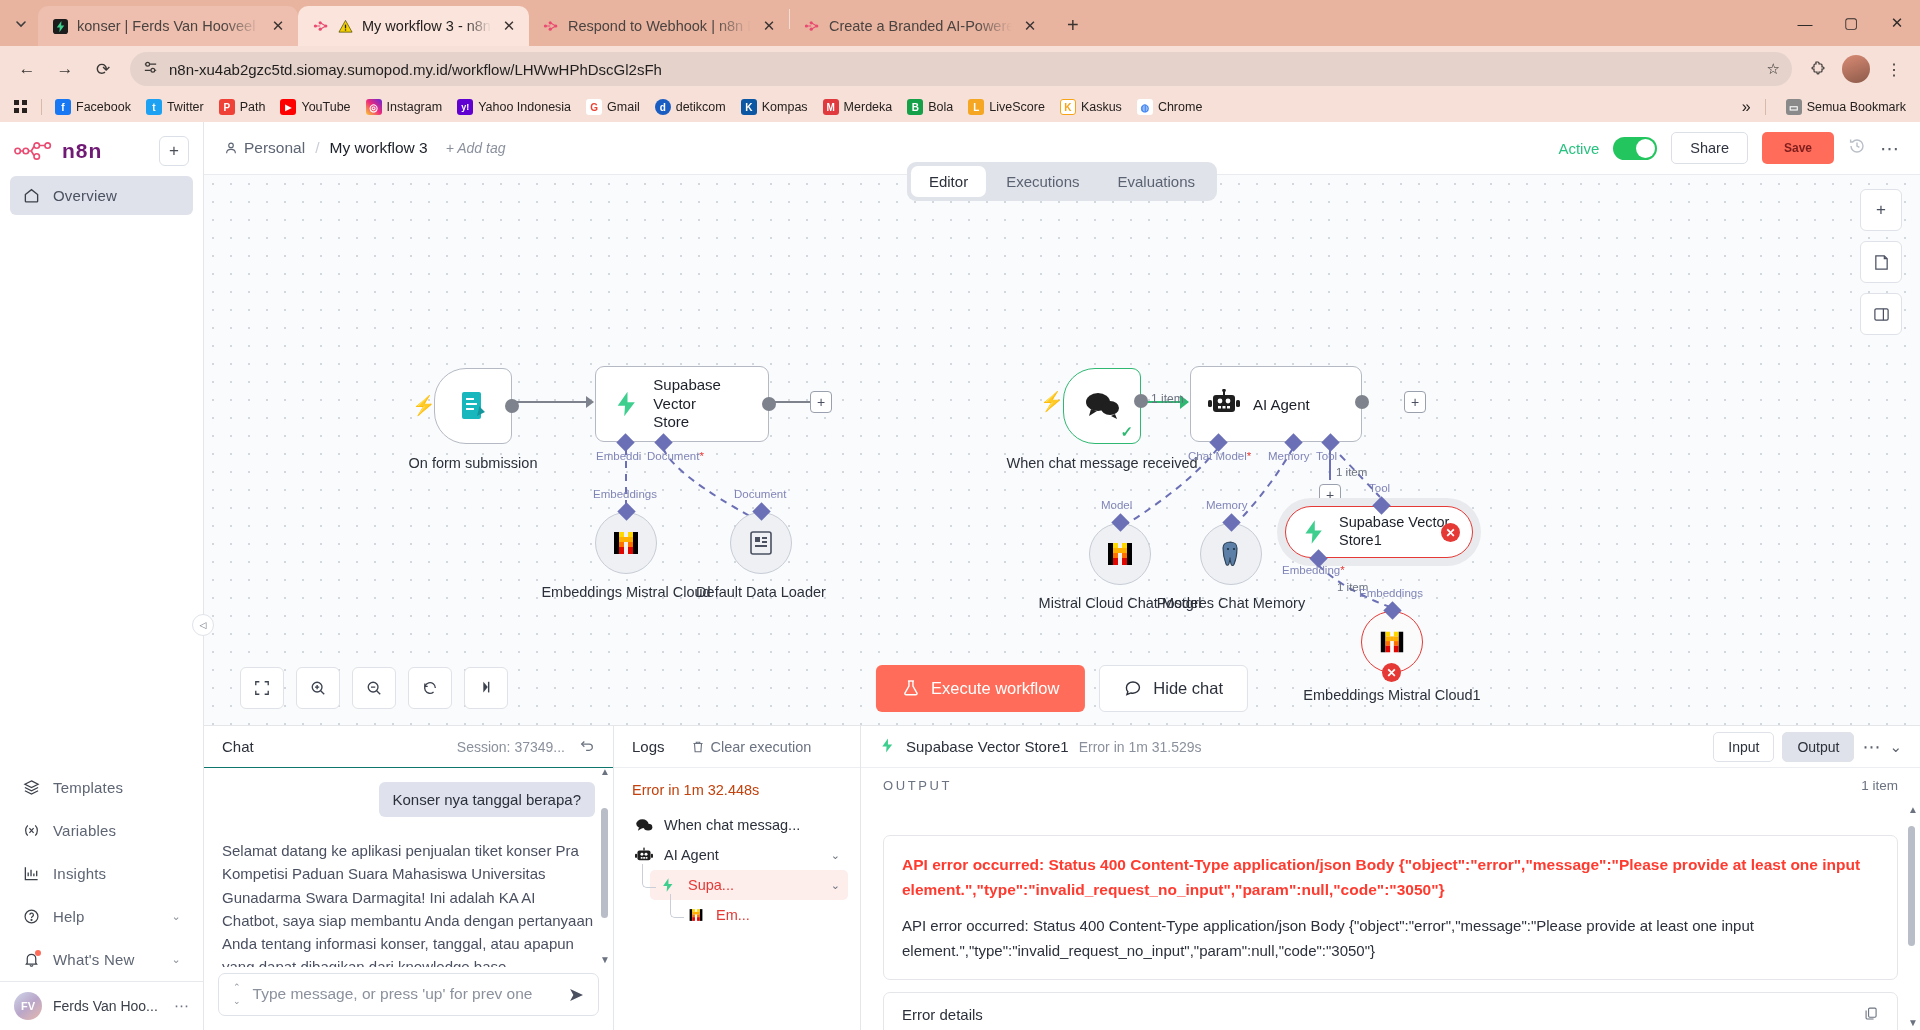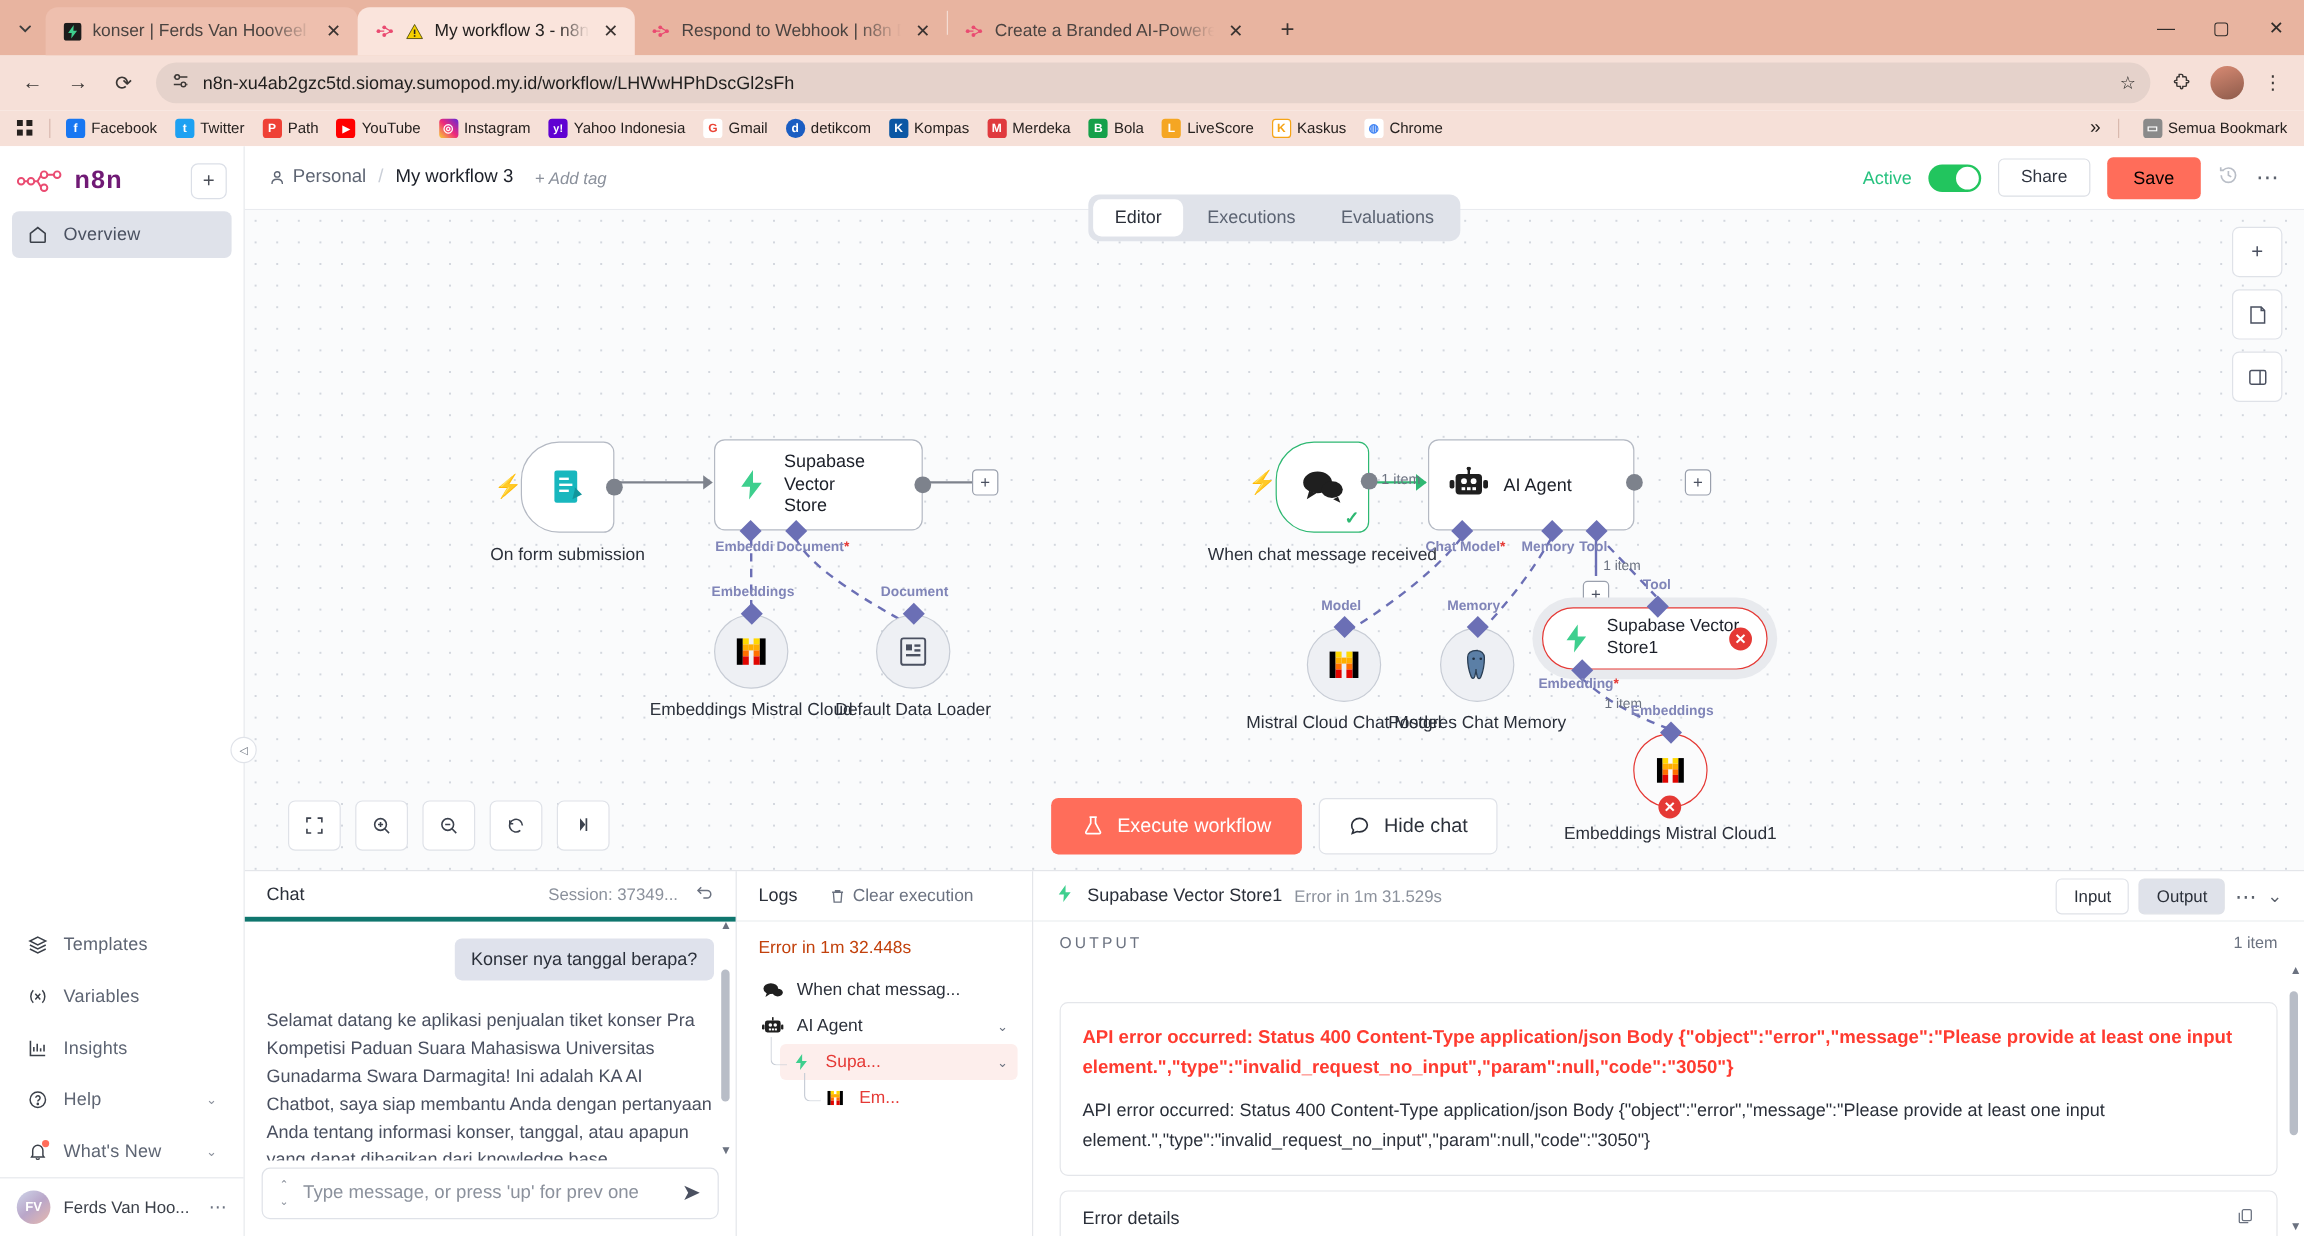--- a/index.html
+++ b/index.html
@@ -118,22 +118,22 @@
   .bc .slash { color: #c9ced7; }
   .bc .wfname { color: #1b1f28; font-weight: 500; }
   .addtag { color: #8b919c; font-size: 14px; margin-left: 8px; font-style: italic; }
   .hdr-right { margin-left: auto; display:flex; align-items:center; gap: 14px; }
   .active-lbl { color: #27c27f; font-size: 15px; }
   .toggle { width: 44px; height: 23px; border-radius: 12px; background: #22c55e; position: relative; }
   .toggle::after { content:''; position:absolute; right: 2px; top: 2px; width: 19px; height: 19px;
     border-radius: 50%; background: #fff; }
   .btn-share { border: 1px solid #dcdfe5; border-radius: 5px; padding: 7px 18px;
     font-size: 14.5px; color: #2f3440; background:#fff; }
-  .btn-save { background: #ff6d5a; color: #000000; border:none; border-radius: 5px;
-    padding: 9px 22px; font-size: 15px; font-weight: 400; }
+  .btn-save { background: #ff6d5a; color: #7f1d1d; border:none; border-radius: 5px;
+    padding: 9px 22px; font-size: 12px; font-weight: 700; }
   .hdr-ic { color:#b9bec7; font-size: 17px; }
   .hdr-dots { color:#5b616c; font-size: 19px; letter-spacing:1px; }
 
   .tabspill {
     position: absolute; left: 50%; transform: translateX(-50%); top: 40px;
     background: #e0e3ea; border-radius: 9px; padding: 4px; display:flex; gap:2px; z-index: 15;
   }
   .tabspill .t { padding: 7px 18px; border-radius: 7px; font-size: 15px; color: #5b6372; }
   .tabspill .t.on { background:#fff; color:#2b303a; }
 
@@ -156,21 +156,21 @@
   .node-lbl { position:absolute; left:50%; transform:translateX(-50%); top:100%; margin-top:10px;
      font-size: 14.5px; color:#2b303a; text-align:center; white-space:nowrap; line-height:1.25; }
   .node-circle {
     width: 62px; height: 62px; border-radius: 50%; background:#eef0f4; border:1px solid #c7ccd5;
     display:flex; align-items:center; justify-content:center;
   }
   .dot-io { width: 14px; height: 14px; border-radius: 50%; background:#7d828c; position:absolute; }
   .diamond { width: 13px; height: 13px; background:#6b6fb5; transform: rotate(45deg); position:absolute; }
   .plusbtn { width: 22px; height: 22px; border:1px solid #9aa0ad; border-radius:4px; background:#fff;
      display:flex;align-items:center;justify-content:center; font-size:14px; color:#4a5060; position:absolute;}
-  .portlbl { position:absolute; font-size: 11.5px; color:#8085b8; white-space:nowrap;font-weight:bold; }
+  .portlbl { position:absolute; font-size: 11.5px; color:#8085b8; white-space:nowrap; }
   .itemlbl { position:absolute; font-size: 12px; color:#6b7280; white-space:nowrap; }
   .bolt { position:absolute; color:#ff6d5a; font-size: 19px; }
   .errbadge { width: 19px; height: 19px; border-radius: 50%; background:#e53935; color:#fff;
      display:flex; align-items:center; justify-content:center; font-size: 12px; position:absolute; font-weight:bold;}
 
   .bottombar {
     position:absolute; left: 0; right: 0; bottom: 0; height: 74px;
     display:flex; align-items:center; padding: 0 36px; z-index: 5;
   }
   .zoomgrp { display:flex; gap: 12px; }
@@ -180,21 +180,21 @@
   .btn-exec { background:#ff6d5a; color:#fff; border:none; border-radius: 6px; padding: 13px 26px;
     font-size: 16.5px; display:flex; align-items:center; gap: 11px; }
   .btn-hidechat { background:#fff; border:1px solid #dfe2e8; border-radius:6px; padding: 13px 24px;
     font-size: 16.5px; color:#2b303a; display:flex; align-items:center; gap:11px;}
 
   
   .panels { height: 305px; flex: 0 0 305px; display: flex; border-top: 1px solid #e4e6ea; background:#fff; }
 
   .chatpanel { width: 410px; flex:0 0 410px; border-right:1px solid #e4e6ea; display:flex; flex-direction:column;}
   .chathead { height: 42px; flex:0 0 42px; display:flex; align-items:center; padding: 0 18px;
-     border-bottom:4px solid #0f766e; font-size: 15px; color:#2b303a; }
+     border-bottom:1px solid #0f766e; font-size: 15px; color:#2b303a; }
   .chathead .sess { margin-left:auto; color:#8b919c; font-size: 14px; }
   .chathead .rst { margin-left: 14px; color:#6b7280; font-size:15px; }
   .chatbody { flex:1 1 auto; overflow:hidden; position:relative; padding: 14px 18px 8px 18px; }
   .bubble-user { background:#dfe2ec; color:#2b303a; border-radius:6px; padding: 9px 14px;
      font-size: 15px; float:right; max-width: 78%; }
   .bubble-bot { clear:both; font-size: 15px; color:#4a5060; line-height: 1.55; padding-top: 22px; }
   .chat-scroll { position:absolute; right:5px; top: 12px; bottom: 6px; width: 7px; }
   .chat-scroll .thumb { position:absolute; top: 28px; height: 110px; left:0; right:0; background:#b8bdc7; border-radius:4px;}
   .chat-arrow { position:absolute; right:3px; font-size: 10px; color:#6b7280; }
   .chatinput { margin: 6px 14px 14px 14px; border:1px solid #dfe2e8; border-radius:7px; height: 48px;

